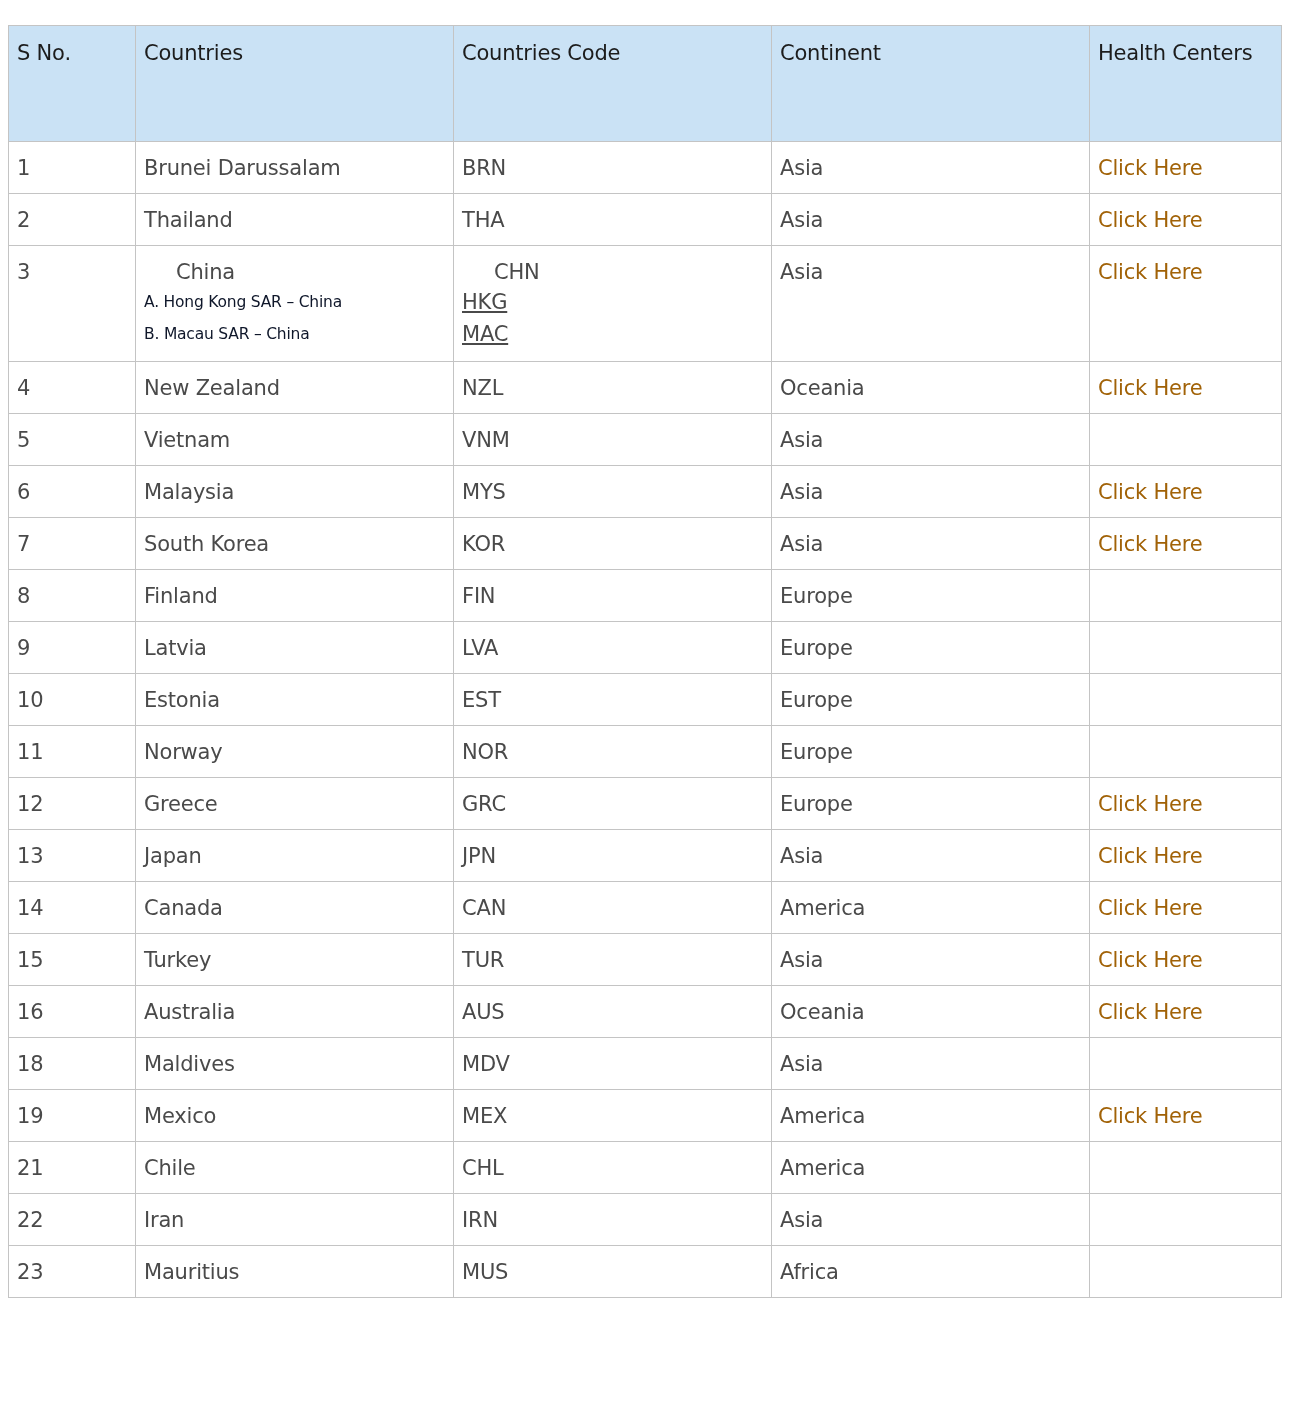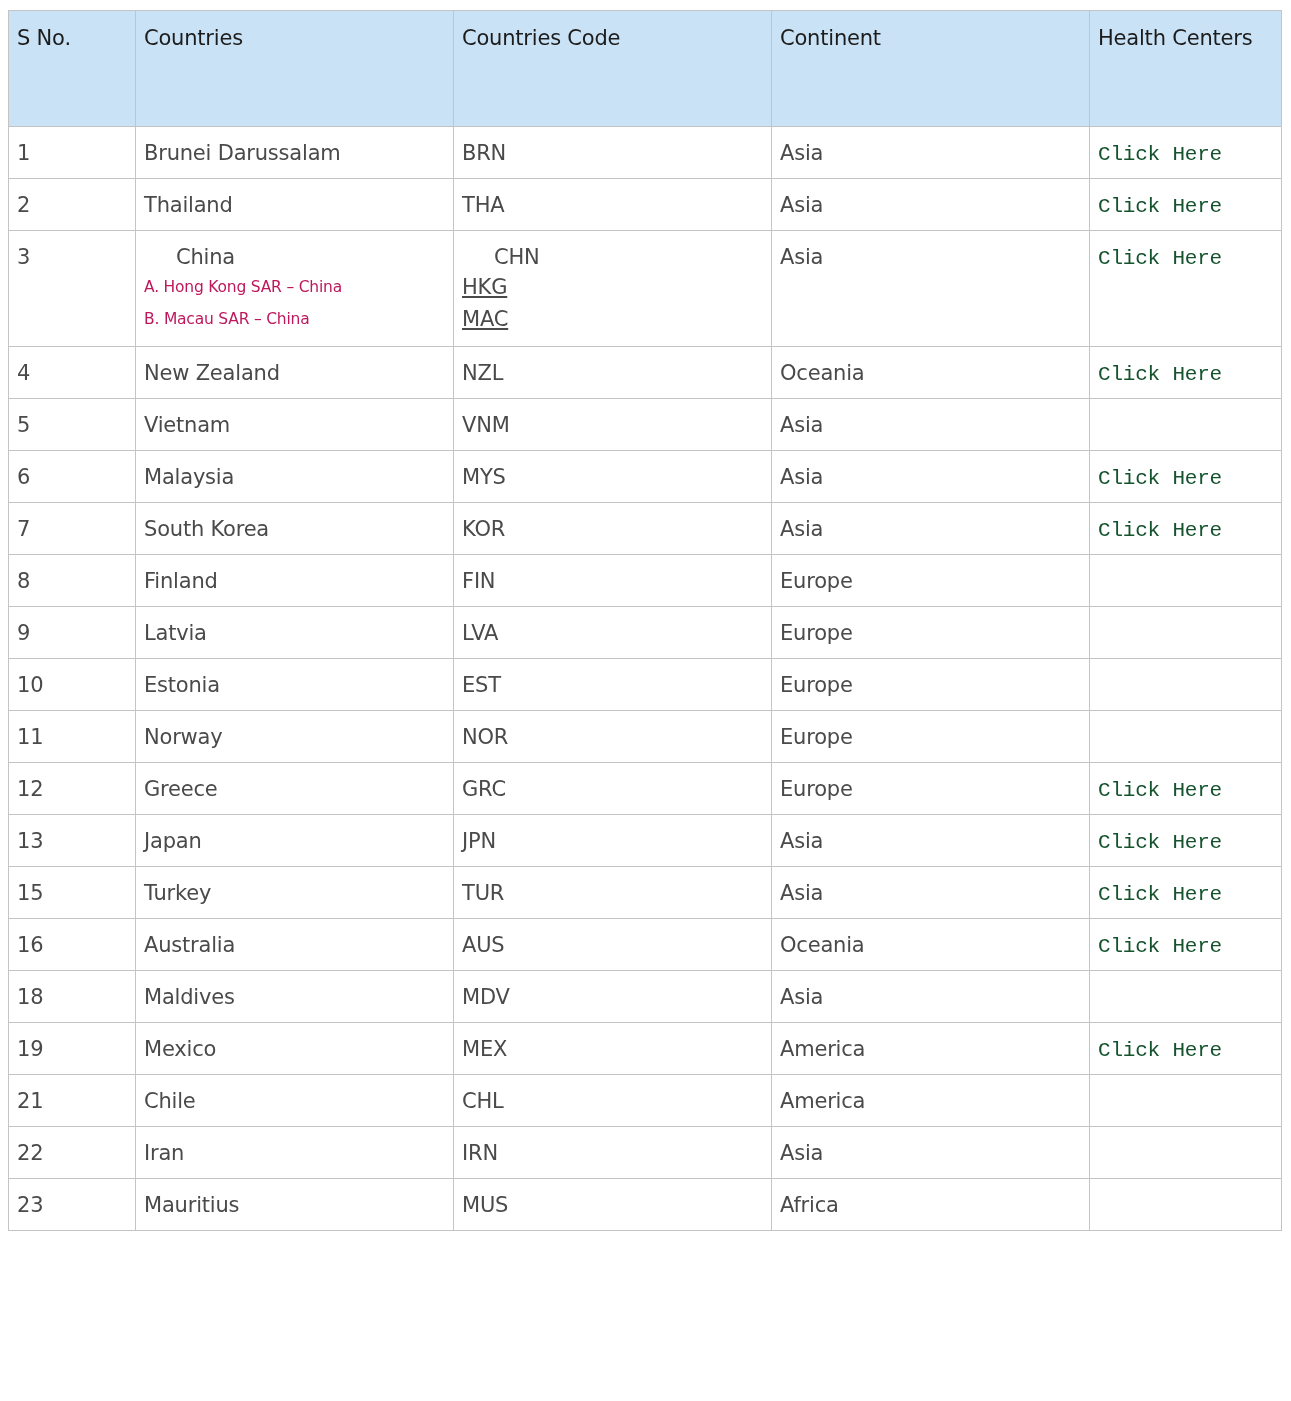--- a/index.html
+++ b/index.html
@@ -1,38 +1,38 @@
 <!DOCTYPE html>
 <html><head>
 <meta charset="utf-8">
 <style>
   html, body { margin: 0; padding: 0; background: #ffffff; }
   body { width: 1291px; height: 1401px; position: relative; font-family: "DejaVu Sans", sans-serif; }
   table.data {
-    position: absolute; left: 8px; top: 10px;
+    position: absolute; left: 8px; top: 25px;
     width: 1273px; border-collapse: collapse; table-layout: fixed; border-radius: 22px;
   }
   table.data th, table.data td {
     border: 1px solid #c4c4c4; text-align: left; vertical-align: top;
     padding: 12px 8px 0 8px; box-sizing: border-box;
   }
   table.data th {
     background: #cae2f5; color: #1c1c1c; font-weight: normal;
     font-size: 21px; line-height: 32px; height: 116px; padding-top: 11px;
     letter-spacing: -0.2px;
   }
   table.data td {
     color: #4a4a4a; font-size: 21px; line-height: 28px; height: 52px;
     letter-spacing: -0.2px;
   }
   table.data tr.tall td { height: 116px; }
-  .sub { font-size: 15.5px; line-height: 32px; color: #be185d; display: block; }
+  .sub { font-size: 15.5px; line-height: 32px; color: #0f172a; display: block; }
   .code-line { display: block; line-height: 32px; text-decoration: underline; }
   .first-line { display: block; line-height: 28px; margin-left: 32px; }
-  .link { color: #14532d; cursor: pointer; text-decoration: none; font-family: Liberation Mono, monospace; }
+  .link { color: #a16207; cursor: pointer; text-decoration: none; }
   col.c1 { width: 127px; } col.c2 { width: 318px; } col.c3 { width: 318px; }
   col.c4 { width: 318px; } col.c5 { width: 192px; }
 </style>
 </head>
 <body>
 
 <table class="data">
   <colgroup>
       <col class="c1">
       <col class="c2">
@@ -143,20 +143,27 @@
         <td><a class="link">Click Here</a></td>
       </tr>
       <tr>
         <td>13</td>
         <td>Japan</td>
         <td>JPN</td>
         <td>Asia</td>
         <td><a class="link">Click Here</a></td>
       </tr>
       <tr>
+        <td>14</td>
+        <td>Canada</td>
+        <td>CAN</td>
+        <td>America</td>
+        <td><a class="link">Click Here</a></td>
+      </tr>
+      <tr>
         <td>15</td>
         <td>Turkey</td>
         <td>TUR</td>
         <td>Asia</td>
         <td><a class="link">Click Here</a></td>
       </tr>
       <tr>
         <td>16</td>
         <td>Australia</td>
         <td>AUS</td>

